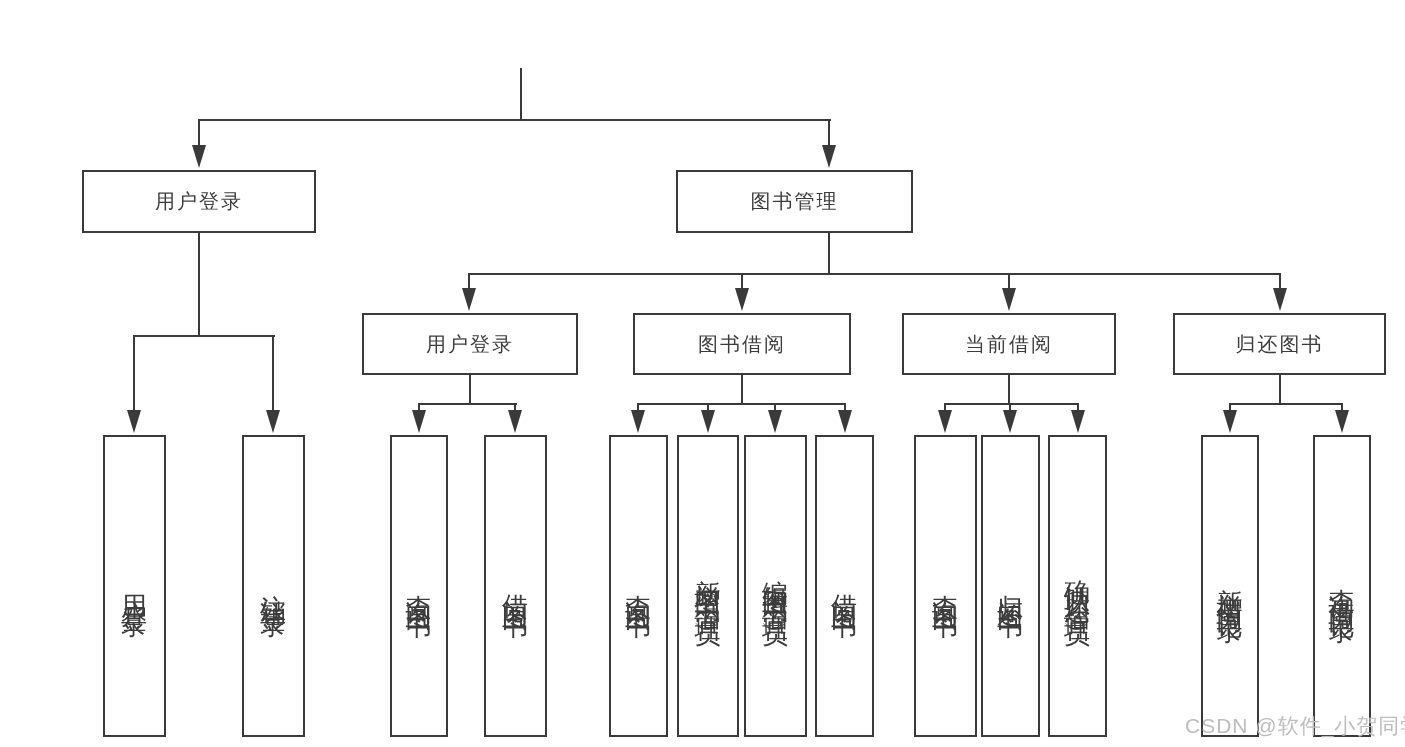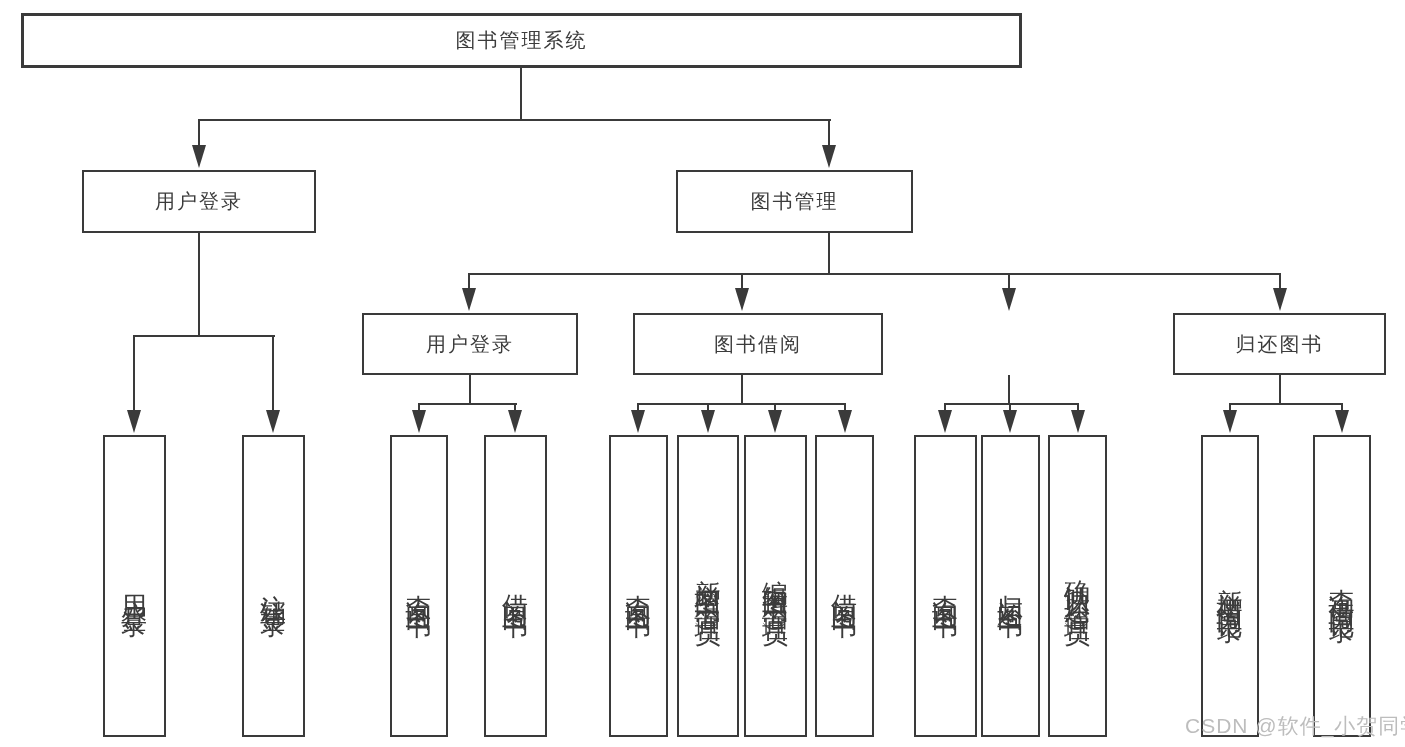--- a/index.html
+++ b/index.html
@@ -31,23 +31,20 @@
   .watermark {
     position:absolute; left:1185px; top:712px; z-index:10;
     font-size:21px; letter-spacing:1px; color:#bdbdbd; white-space:nowrap;
   }
 </style>
 </head>
 <body>
 
 <div class="canvas">
 
-  <div class="box root-box" style="left:21px; top:13px; width:1001px; height:55px;">
-    <span class="h-label">图书管理系统</span>
-  </div>
 
   <div class="vline" style="left:520px; top:68px; height:52px;"></div>
   <div class="hline" style="left:198px; top:119px; width:633px;"></div>
   <div class="vline" style="left:198px; top:119px; height:28px;"></div>
   <div class="arrow" style="left:192px; top:145px;"></div>
   <div class="vline" style="left:828px; top:119px; height:28px;"></div>
   <div class="arrow" style="left:822px; top:145px;"></div>
 
   <div class="box" style="left:82px; top:170px; width:234px; height:63px;">
     <span class="h-label">用户登录</span>
@@ -70,22 +67,25 @@
   <div class="vline" style="left:741px; top:273px; height:17px;"></div>
   <div class="arrow" style="left:735px; top:288px;"></div>
   <div class="vline" style="left:1008px; top:273px; height:17px;"></div>
   <div class="arrow" style="left:1002px; top:288px;"></div>
   <div class="vline" style="left:1279px; top:273px; height:17px;"></div>
   <div class="arrow" style="left:1273px; top:288px;"></div>
 
   <div class="box" style="left:362px; top:313px; width:216px; height:62px;">
     <span class="h-label">用户登录</span>
   </div>
-  <div class="box" style="left:633px; top:313px; width:250px; height:62px;">
+  <div class="box" style="left:633px; top:313px; width:218px; height:62px;">
     <span class="h-label">图书借阅</span>
+  </div>
+  <div class="box" style="left:902px; top:313px; width:214px; height:62px;">
+    <span class="h-label">当前借阅</span>
   </div>
   <div class="box" style="left:1173px; top:313px; width:213px; height:62px;">
     <span class="h-label">归还图书</span>
   </div>
 
   <div class="vline" style="left:469px; top:375px; height:30px;"></div>
   <div class="hline" style="left:418px; top:403px; width:99px;"></div>
   <div class="vline" style="left:418px; top:403px; height:9px;"></div>
   <div class="arrow" style="left:412px; top:410px;"></div>
   <div class="vline" style="left:514px; top:403px; height:9px;"></div>

